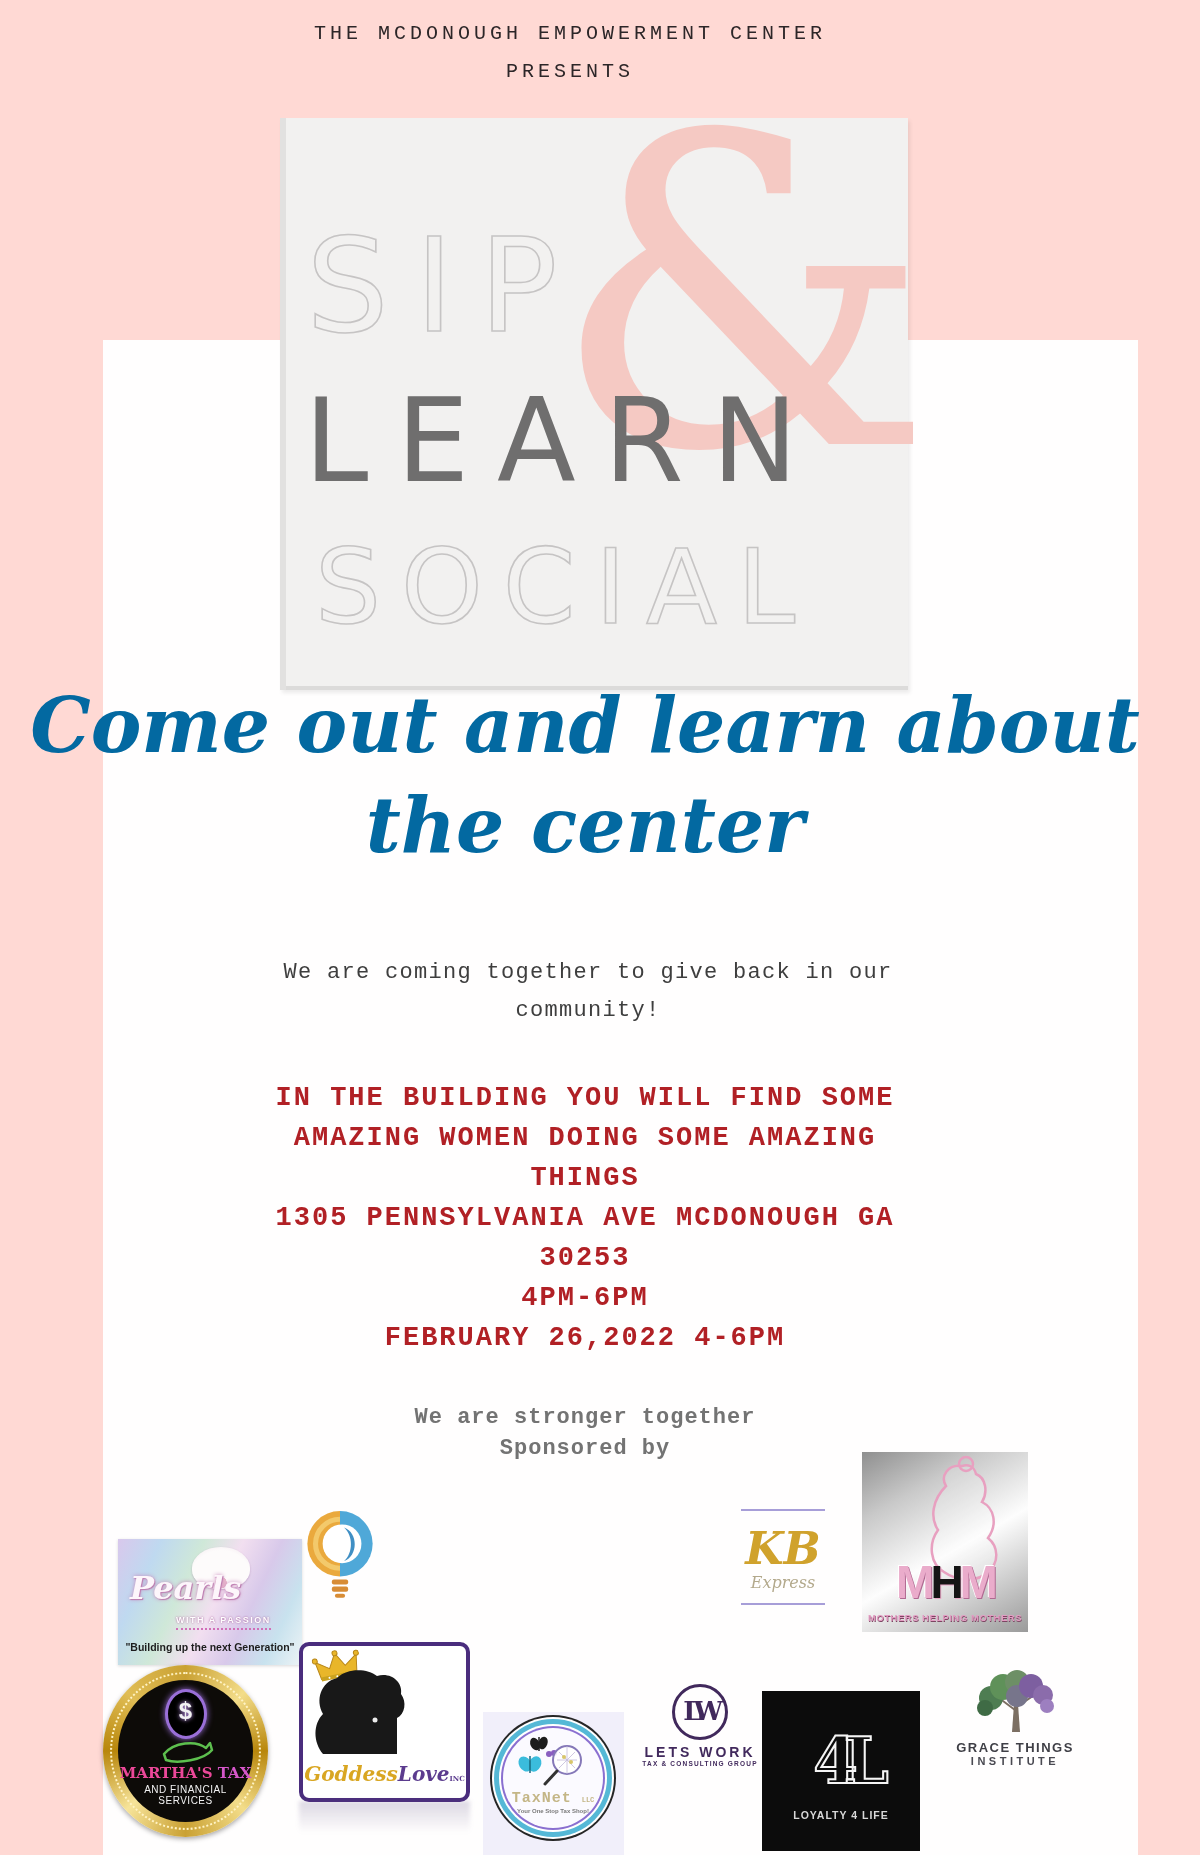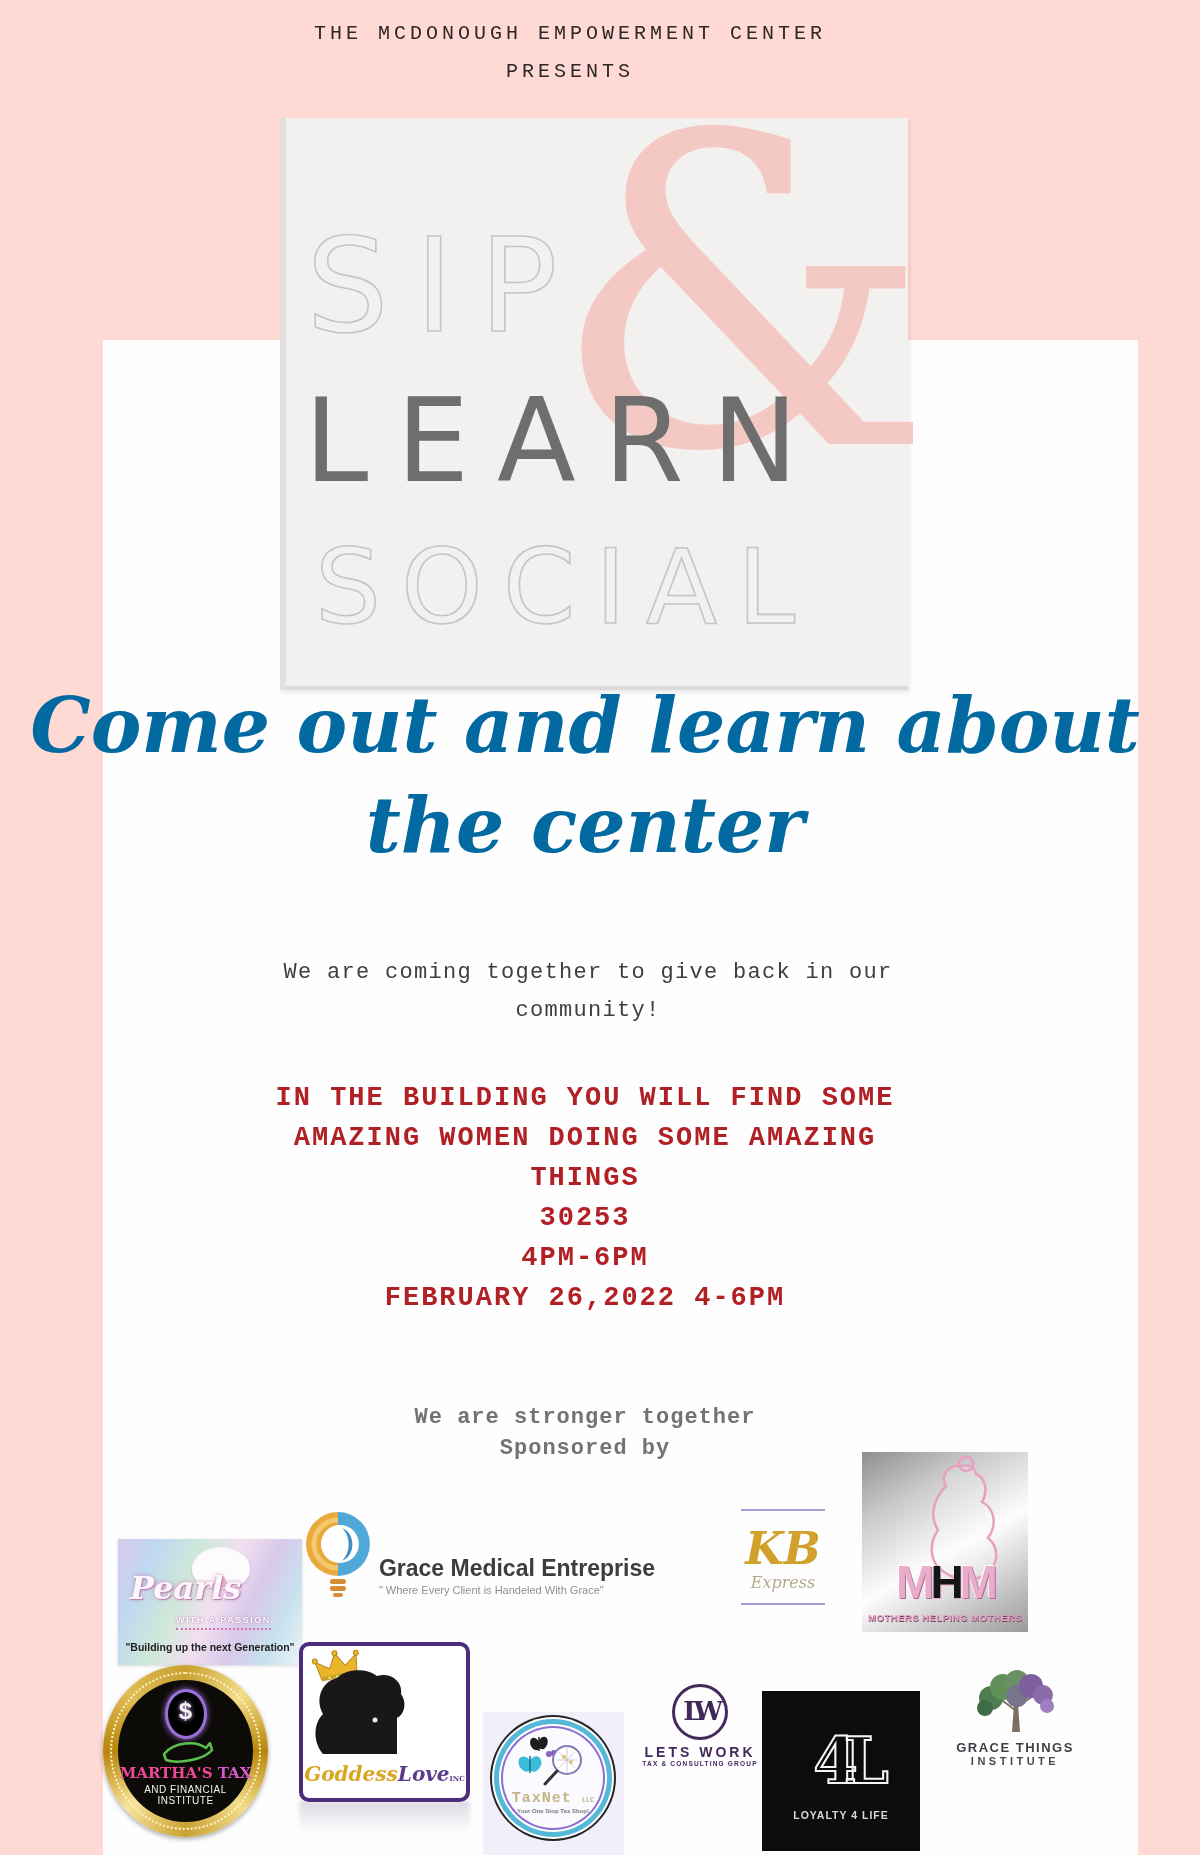--- a/index.html
+++ b/index.html
@@ -146,20 +146,21 @@
     <div>Come out and learn about</div>
     <div>the center</div>
   </div>
 
   <div class="abs intro">We are coming together to give back in our community!</div>
 
   <div class="abs details">
     <div>IN THE BUILDING YOU WILL FIND SOME</div>
     <div>AMAZING WOMEN DOING SOME AMAZING</div>
     <div>THINGS</div>
+    <div>1305 PENNSYLVANIA AVE MCDONOUGH GA</div>
     <div>30253</div>
     <div>4PM-6PM</div>
     <div>FEBRUARY 26,2022 4-6PM</div>
   </div>
 
   <div class="abs footer">
     <div>We are stronger together</div>
     <div>Sponsored by</div>
   </div>
 
@@ -174,24 +175,20 @@
     <svg width="74" height="102" viewBox="0 0 70 100">
       <path d="M35,6 A32,32 0 0 0 35,70 Z" fill="#eaa93d"></path>
       <path d="M35,6 A32,32 0 0 1 35,70 Z" fill="#4fa8d8"></path>
       <circle cx="37" cy="38" r="19" fill="#ffffff"></circle>
       <path d="M39,22 C53,27 53,50 39,55 C48,47 48,30 39,22 Z" fill="#3f8fc4"></path>
       <path d="M35,14 A24,24 0 0 0 35,62" stroke="#f3c96b" stroke-width="5" fill="none"></path>
       <rect x="27" y="73" width="16" height="5" rx="2" fill="#d88c35"></rect>
       <rect x="27" y="80" width="16" height="5" rx="2" fill="#d88c35"></rect>
       <rect x="30" y="87" width="10" height="4" rx="2" fill="#d88c35"></rect>
     </svg>
-    <div class="gmetext sans">
-      <div class="gmename">Grace Medical Entreprise</div>
-      <div class="gmetag">" Where Every Client is Handeled With Grace"</div>
-    </div>
   </div>
 
   <div class="abs kb">
     <div class="kbline" style="top:6px;"></div>
     <div class="kbmono">KB</div>
     <div class="kbscript">Express</div>
     <div class="kbline" style="top:100px;"></div>
   </div>
 
   <div class="abs mhm">
@@ -211,21 +208,21 @@
       <div class="dollarwrap">
         <span>$</span>
       </div>
       <svg class="marthahand" width="56" height="26" viewBox="0 0 56 26">
         <path d="M6,16 C16,4 38,2 48,10 L52,5 L54,12 C46,22 20,26 8,22 Z" fill="none" stroke="#5dbf4e" stroke-width="2.5" stroke-linejoin="round"></path>
       </svg>
       <div class="marthaname">
         <span class="grn">MARTHA'S</span>
         <span class="mag">TAX</span>
       </div>
-      <div class="marthasvc sans">AND FINANCIAL INSTITUTE</div>
+      <div class="marthasvc sans">AND FINANCIAL SERVICES</div>
     </div>
   </div>
 
   <div class="abs goddess">
     <svg class="goddesscrown" width="48" height="30" viewBox="0 0 48 30">
       <path d="M6,26 L3,8 L16,17 L24,3 L32,17 L45,8 L42,26 Z" fill="#e9b62a" stroke="#b8871b" stroke-width="1"></path>
       <circle cx="3" cy="7" r="2.5" fill="#e9b62a" stroke="#b8871b" stroke-width="1"></circle>
       <circle cx="24" cy="3" r="2.5" fill="#e9b62a" stroke="#b8871b" stroke-width="1"></circle>
       <circle cx="45" cy="7" r="2.5" fill="#e9b62a" stroke="#b8871b" stroke-width="1"></circle>
       <rect x="6" y="24" width="36" height="4" fill="#caa21f"></rect>

